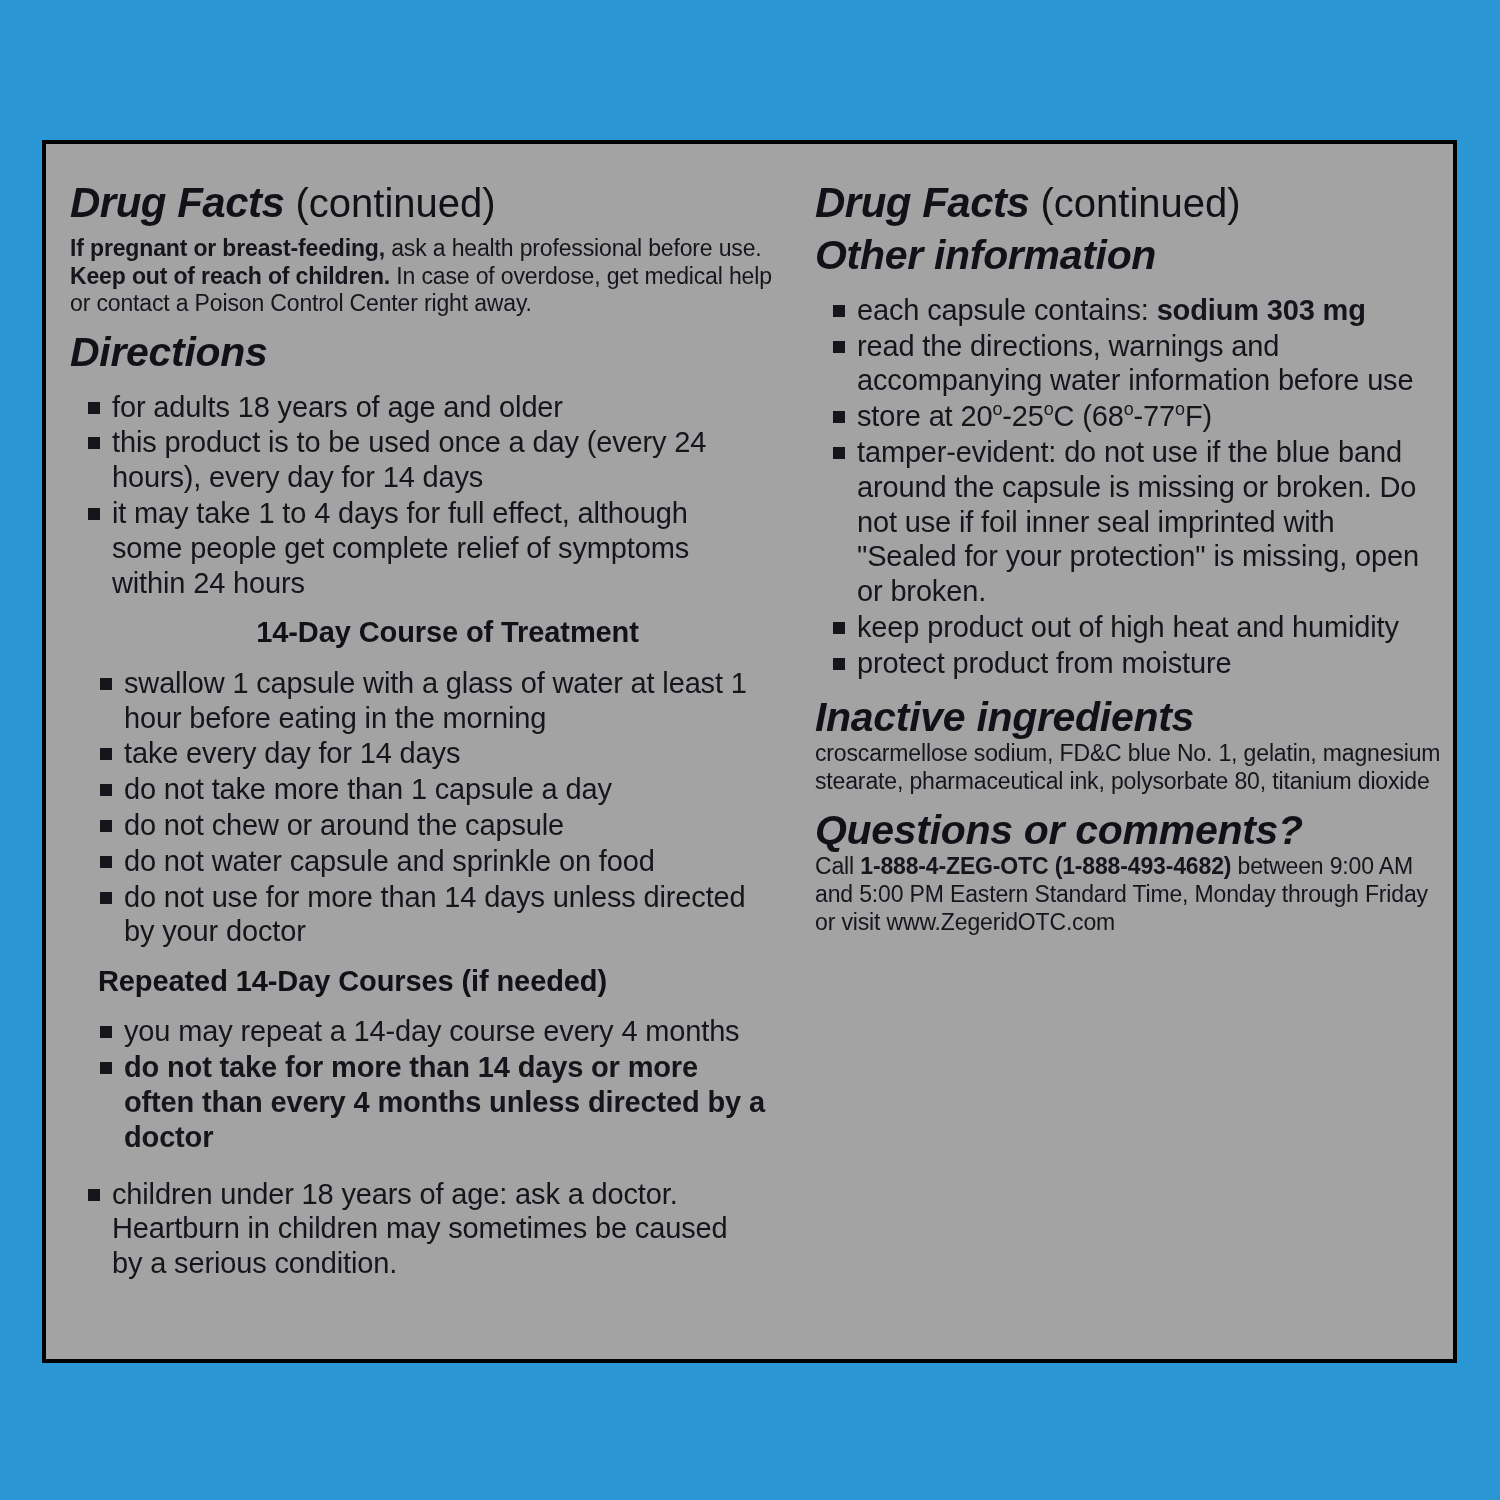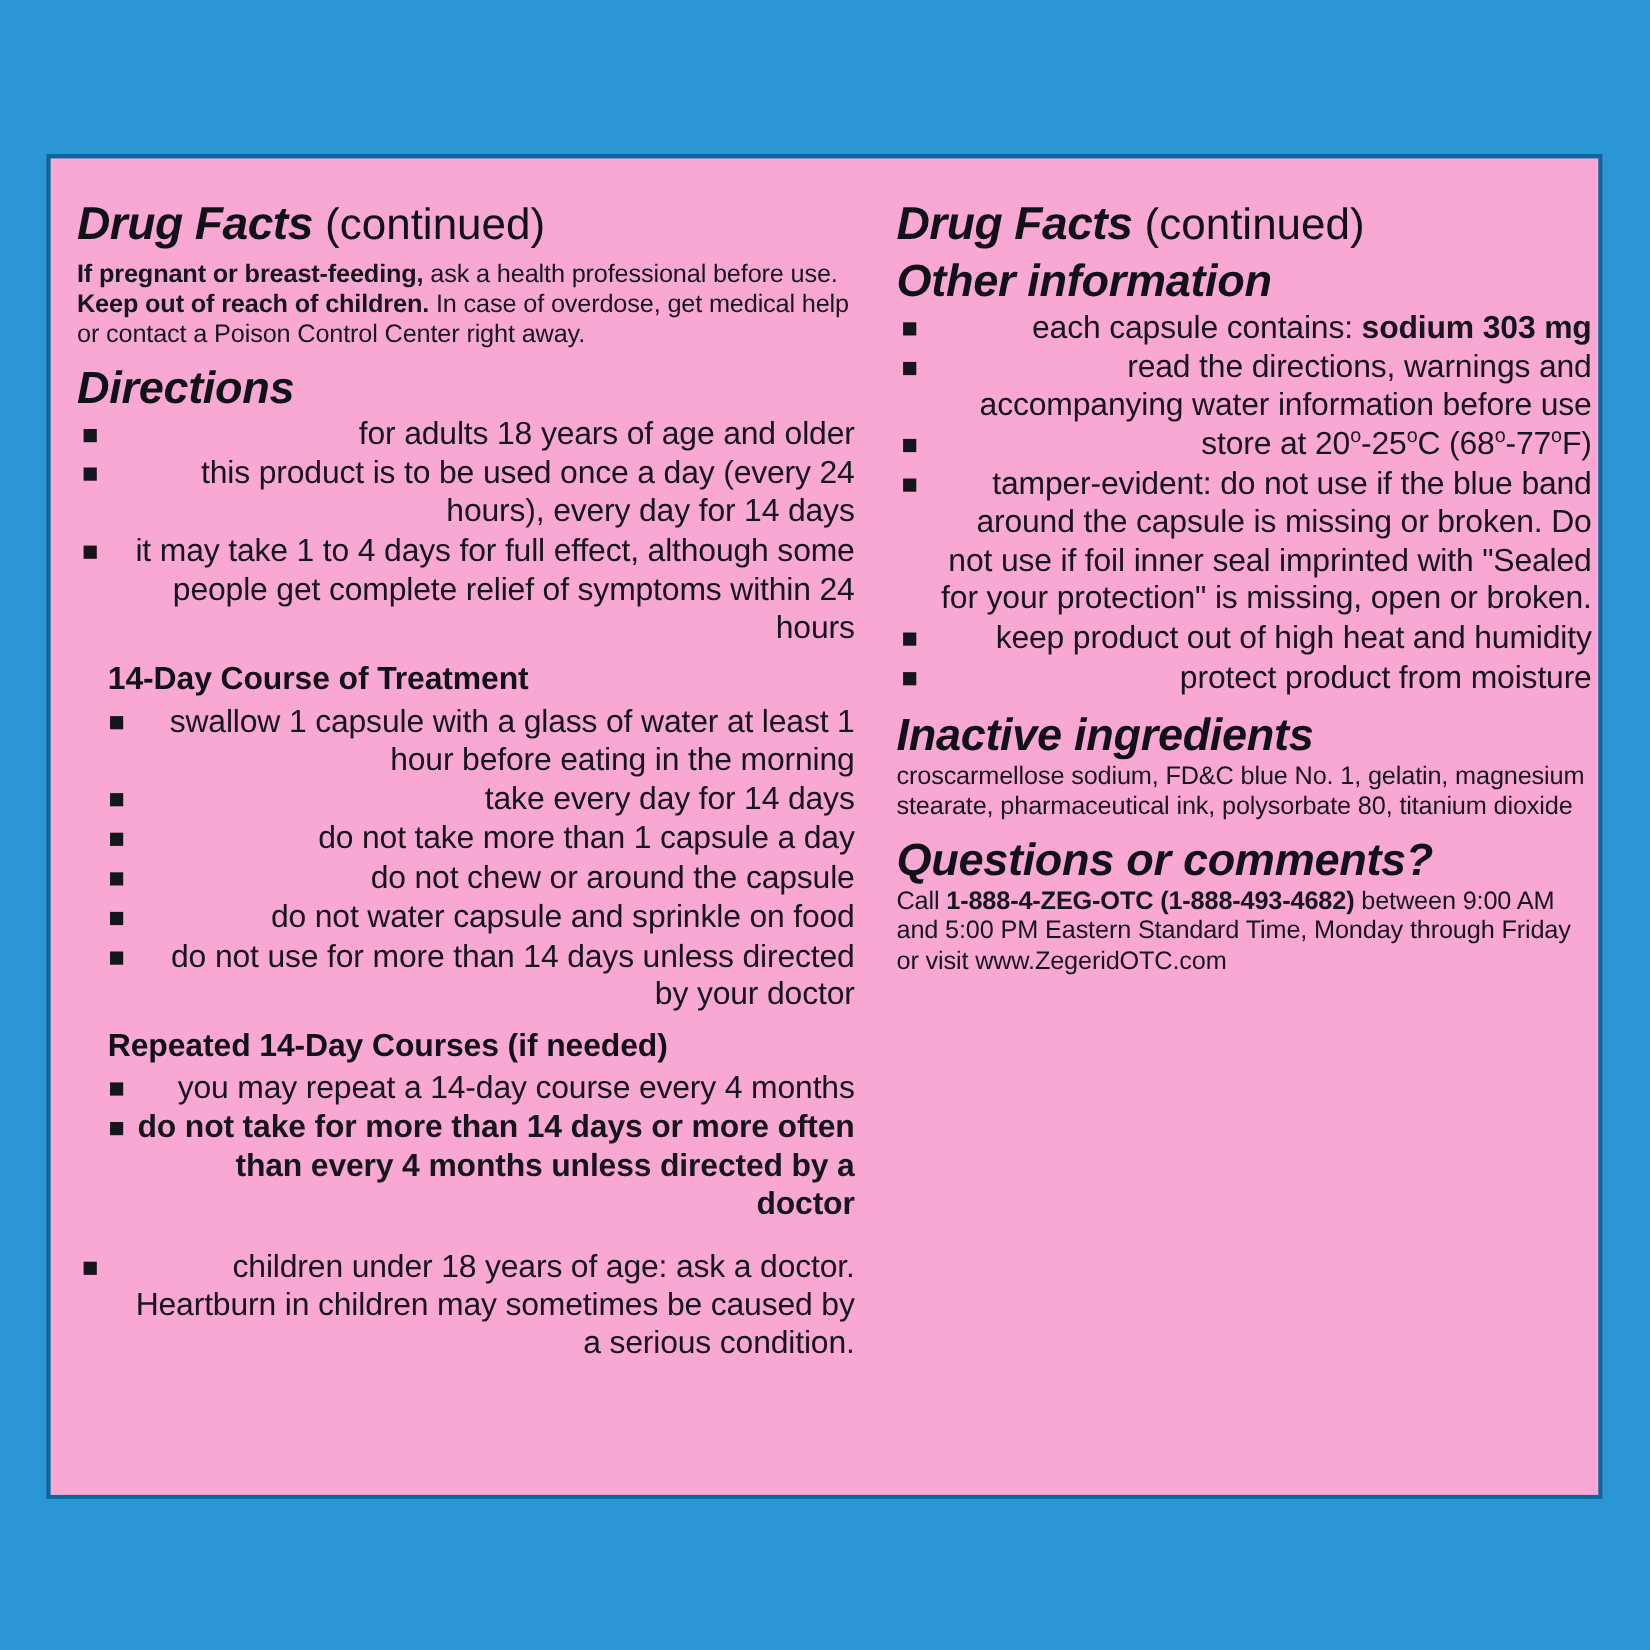--- a/index.html
+++ b/index.html
@@ -14,22 +14,22 @@
     overflow: hidden;
   }
 
   
   #label-panel {
     position: absolute;
     left: 42px;
     top: 140px;
     width: 1415px;
     height: 1223px;
-    background: #f9a8d4;
-    border: 4px solid #0369a1;
+    background: #a3a3a3;
+    border: 4px solid #000000;
     box-sizing: border-box;
     overflow: hidden;
   }
 
   #columns {
     position: absolute;
     left: 0; top: 0;
     width: 100%;
     height: 100%;
     display: flex;
@@ -92,23 +92,22 @@
     font-size: 23px;
     line-height: 1.2;
     color: #15151c;
     margin: 0 0 0 0;
     letter-spacing: -0.15px;
   }
   .para b { font-weight: bold; }
 
   ul.blist {
     list-style: none;
-    margin: 4px;
+    margin: 16px;
     padding: 0;
-    text-align: right;
   }
   ul.blist > li {
     position: relative;
     font-size: 29px;
     line-height: 1.2;
     color: #15151c;
     padding-left: 26px;
     margin: 0 0 1px 0;
     letter-spacing: -0.15px;
   }
@@ -157,21 +156,21 @@
       </p>
 
       <div class="sect-head">Directions</div>
 
       <ul class="blist">
         <li>for adults 18 years of age and older</li>
         <li>this product is to be used once a day (every 24 hours), every day for 14 days</li>
         <li>it may take 1 to 4 days for full effect, although some people get complete relief of symptoms within 24 hours</li>
       </ul>
 
-      <div class="sub-head" style="margin-left:28px;">14-Day Course of Treatment</div>
+      <div class="sub-head" style="margin-left:44px;text-align:center;">14-Day Course of Treatment</div>
 
       <ul class="blist nested">
         <li>swallow 1 capsule with a glass of water at least 1 hour before eating in the morning</li>
         <li>take every day for 14 days</li>
         <li>do not take more than 1 capsule a day</li>
         <li>do not chew or around the capsule</li>
         <li>do not water capsule and sprinkle on food</li>
         <li>do not use for more than 14 days unless directed by your doctor</li>
       </ul>
 

